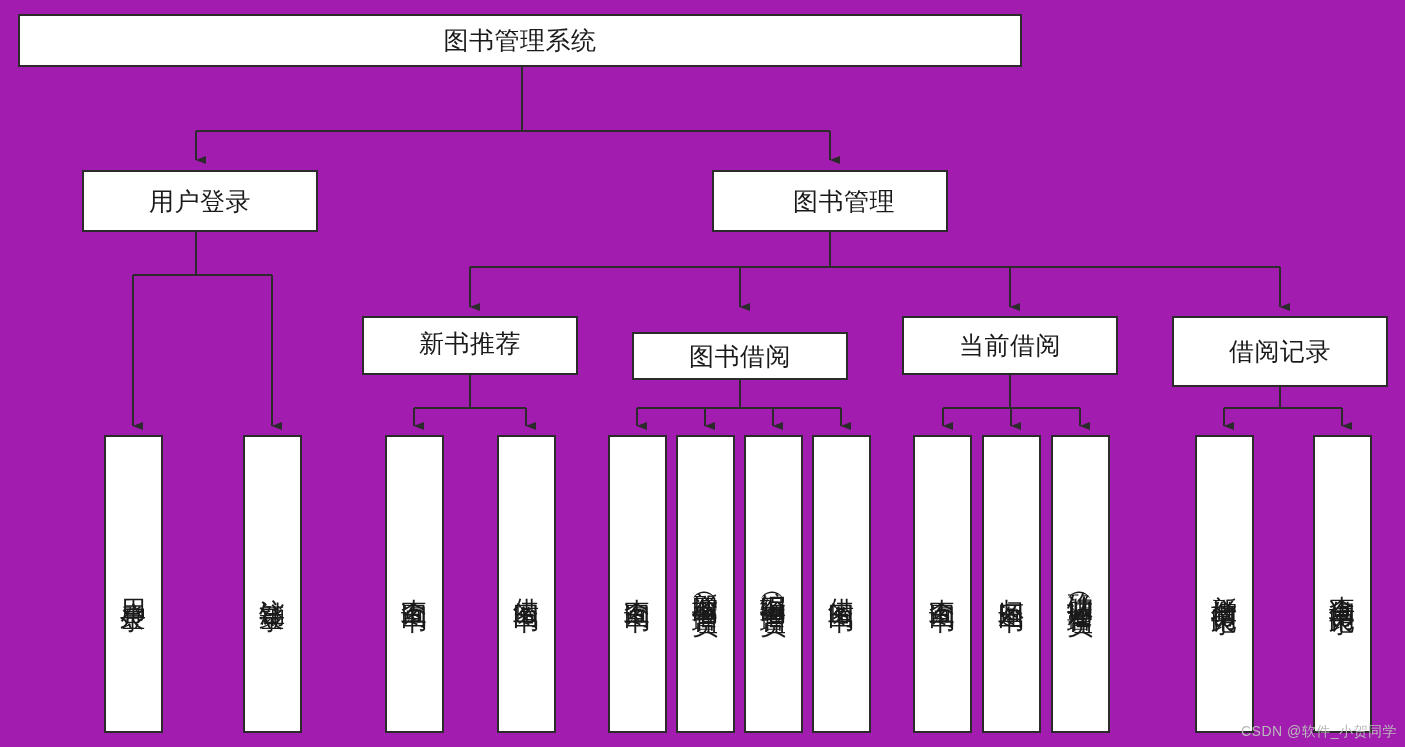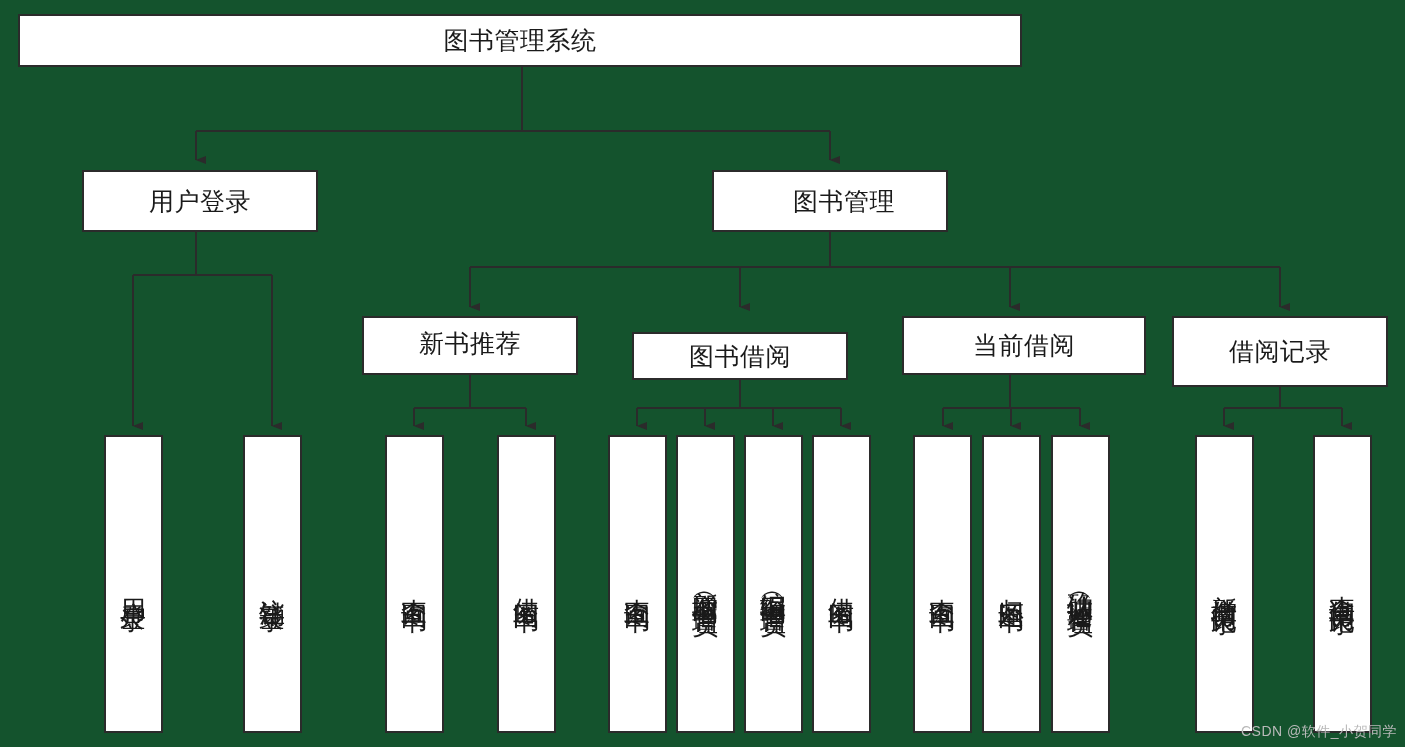--- a/index.html
+++ b/index.html
@@ -1,21 +1,21 @@
 <!DOCTYPE html>
 <html><head>
 <meta charset="utf-8">
 <style>
   html,body{margin:0;padding:0;background:#ffffff;}
   body{
     width:1405px;height:747px;
     font-family:"Liberation Sans","DejaVu Sans",sans-serif;
     overflow:hidden;
   }
-  #diagram-root{position:relative;width:1405px;height:747px;background:#14532d;}
+  #diagram-root{position:relative;width:1405px;height:747px;background:#a21caf;}
   svg#wires{position:absolute;left:0;top:0;width:1405px;height:747px;}
 
   .node{
     position:absolute;
     background:#ffffff;
     border:2.5px solid #2b2b2b;
     box-sizing:border-box;
     display:flex;
     align-items:center;
     justify-content:center;
@@ -122,21 +122,21 @@
   <div class="node horiz" style="left:712px;top:170px;width:236px;height:62px;padding-left:28px;">
     <span class="label">图书管理</span>
   </div>
 
   <div class="node horiz" style="left:362px;top:316px;width:216px;height:59px;font-family:Liberation Mono, monospace;">
     <span class="label">新书推荐</span>
   </div>
   <div class="node horiz" style="left:632px;top:332px;width:216px;height:48px;">
     <span class="label">图书借阅</span>
   </div>
-  <div class="node horiz" style="left:902px;top:316px;width:244px;height:59px;">
+  <div class="node horiz" style="left:902px;top:316px;width:216px;height:59px;">
     <span class="label">当前借阅</span>
   </div>
   <div class="node horiz" style="left:1172px;top:316px;width:216px;height:71px;">
     <span class="label">借阅记录</span>
   </div>
 
   <div class="node vert" style="left:104px;top:435px;width:59px;height:298px;">
     <span class="label">用户登录</span>
   </div>
   <div class="node vert" style="left:243px;top:435px;width:59px;height:298px;">

